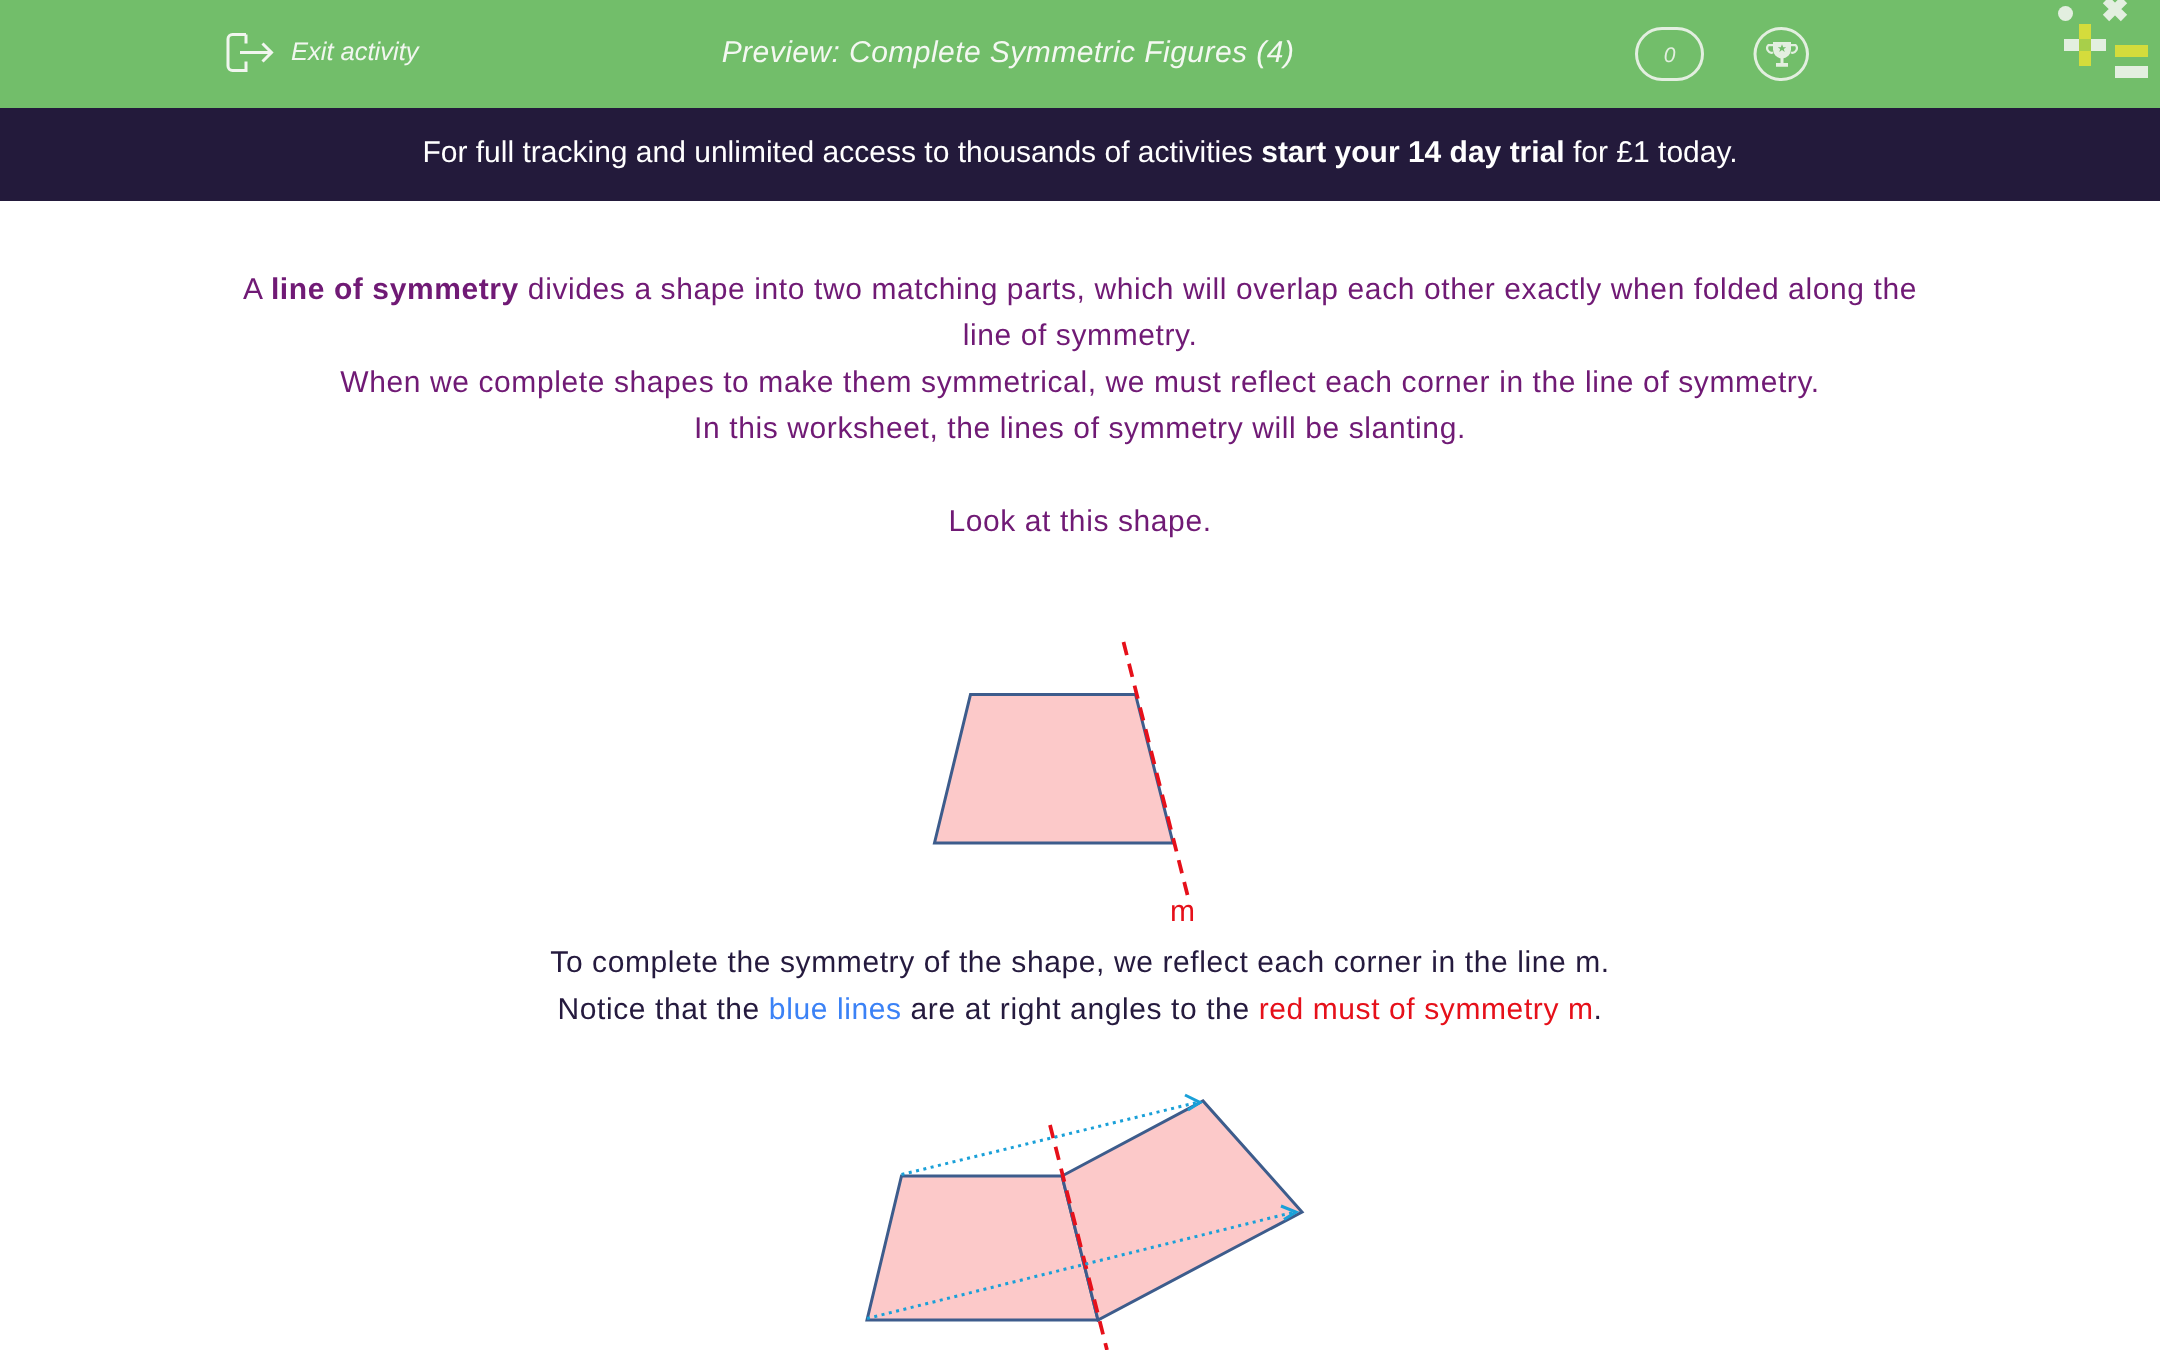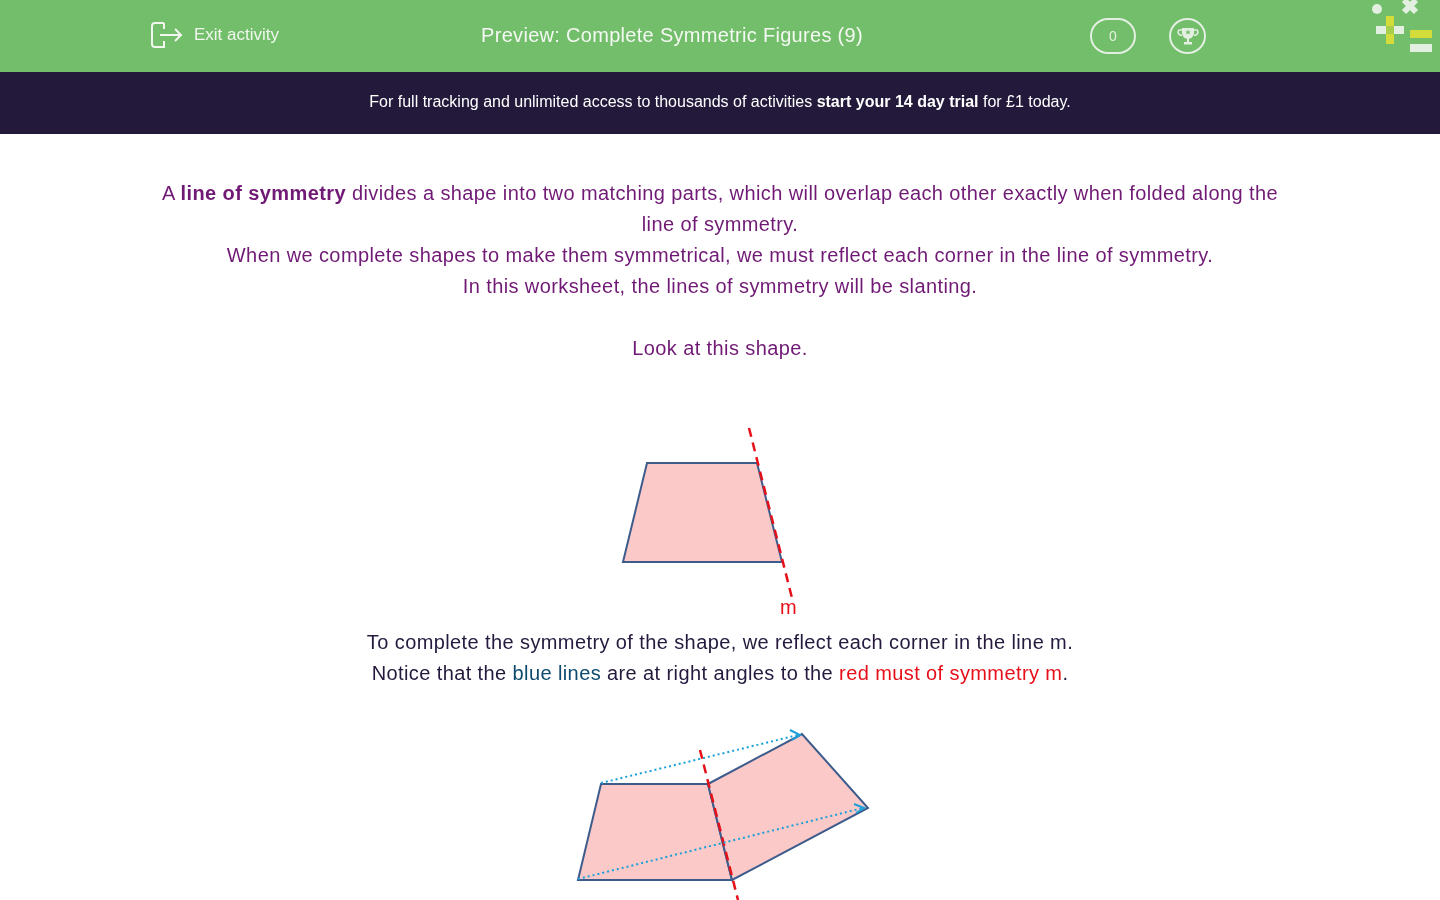--- a/index.html
+++ b/index.html
@@ -1,48 +1,48 @@
 <!DOCTYPE html>
 <html><head>
 <meta charset="utf-8">
 <style>
   * { box-sizing: border-box; margin: 0; padding: 0; }
   body { width: 1440px; height: 900px; overflow: hidden; background: #ffffff; font-family: "Liberation Sans", sans-serif; color: #251a3e; }
-  .topbar { position: absolute; left: 0; top: 0; width: 1440px; height: 72px; background: #72be6a; }
+  .topbar { position: absolute; left: 0; top: 0; width: 1440px; height: 72px; background: #72be6a; font-style: italic; }
   .exit { position: absolute; left: 150px; top: 20px; display: flex; align-items: center; color: #f1f6ef; font-size: 17px; cursor: pointer; }
   .exit svg { margin-right: 10px; }
   .title { position: absolute; left: 0; width: 1344px; top: 24px; text-align: center; color: #f4f8f2; font-size: 20px; letter-spacing: 0.3px; }
   .score { position: absolute; left: 1090px; top: 18px; width: 46px; height: 36px; border: 2px solid #e3efe0; border-radius: 18px; color: #e3efe0; font-size: 14px; text-align: center; line-height: 32px; }
   .trophy { position: absolute; left: 1169px; top: 18px; width: 37px; height: 36px; border: 2px solid #e3efe0; border-radius: 50%; display: flex; align-items: center; justify-content: center; }
   .logo { position: absolute; left: 1368px; top: 0; width: 72px; height: 56px; }
-  .banner { position: absolute; left: 0; top: 72px; width: 1440px; height: 62px; background: #231a3b; color: #ffffff; font-size: 16px; text-align: center; line-height: 60px; }
+  .banner { position: absolute; left: 0; top: 72px; width: 1440px; height: 62px; background: #231a3b; color: #ffffff; font-size: 20px; text-align: center; line-height: 60px; }
   .banner b { font-weight: bold; }
   .content { position: absolute; left: 150px; top: 178px; width: 1140px; text-align: center; font-size: 20px; line-height: 31px; letter-spacing: 0.4px; color: #701a75; }
   .content p { margin: 0; }
   .spacer { height: 31px; }
-  .teal { color: #0c4a6e; }
+  .teal { color: #3b82f6; }
   .red { color: #e6101a; }
   .fig1 { position: absolute; left: 600px; top: 420px; }
   .fig2 { position: absolute; left: 560px; top: 720px; }
   .para2 { position: absolute; left: 150px; top: 627px; width: 1140px; text-align: center; font-size: 20px; line-height: 31px; letter-spacing: 0.4px; }
   .mlabel { font-family: "Liberation Sans", sans-serif; }
 </style>
 </head>
 <body>
 
 <div class="topbar">
   <div class="exit">
     <svg width="34" height="30" viewBox="0 0 34 30">
       <path d="M14 3 H5 a3 3 0 0 0 -3 3 V24 a3 3 0 0 0 3 3 H14 V21" fill="none" stroke="#f1f6ef" stroke-width="2"></path>
       <path d="M14 3 V9" fill="none" stroke="#f1f6ef" stroke-width="2"></path>
       <path d="M10 15 H31 M25 9 L31 15 L25 21" fill="none" stroke="#f1f6ef" stroke-width="2"></path>
     </svg>
     <span>Exit activity</span>
   </div>
-  <div class="title">Preview: Complete Symmetric Figures (9)</div>
+  <div class="title">Preview: Complete Symmetric Figures (4)</div>
   <div class="score">0</div>
   <div class="trophy">
     <svg width="22" height="22" viewBox="0 0 22 22">
       <path d="M5 3 H17 V8 a6 6 0 0 1 -12 0 Z" fill="#e3efe0"></path>
       <path d="M5 5 H2 a3 3 0 0 0 3 5 M17 5 H20 a3 3 0 0 1 -3 5" fill="none" stroke="#e3efe0" stroke-width="1.5"></path>
       <rect x="10" y="13" width="2" height="4" fill="#e3efe0"></rect>
       <rect x="7" y="17" width="8" height="2.5" fill="#e3efe0"></rect>
       <polygon points="11,4.5 11.8,6.5 13.8,6.5 12.2,7.7 12.8,9.6 11,8.4 9.2,9.6 9.8,7.7 8.2,6.5 10.2,6.5" fill="#72be6a"></polygon>
     </svg>
   </div>

